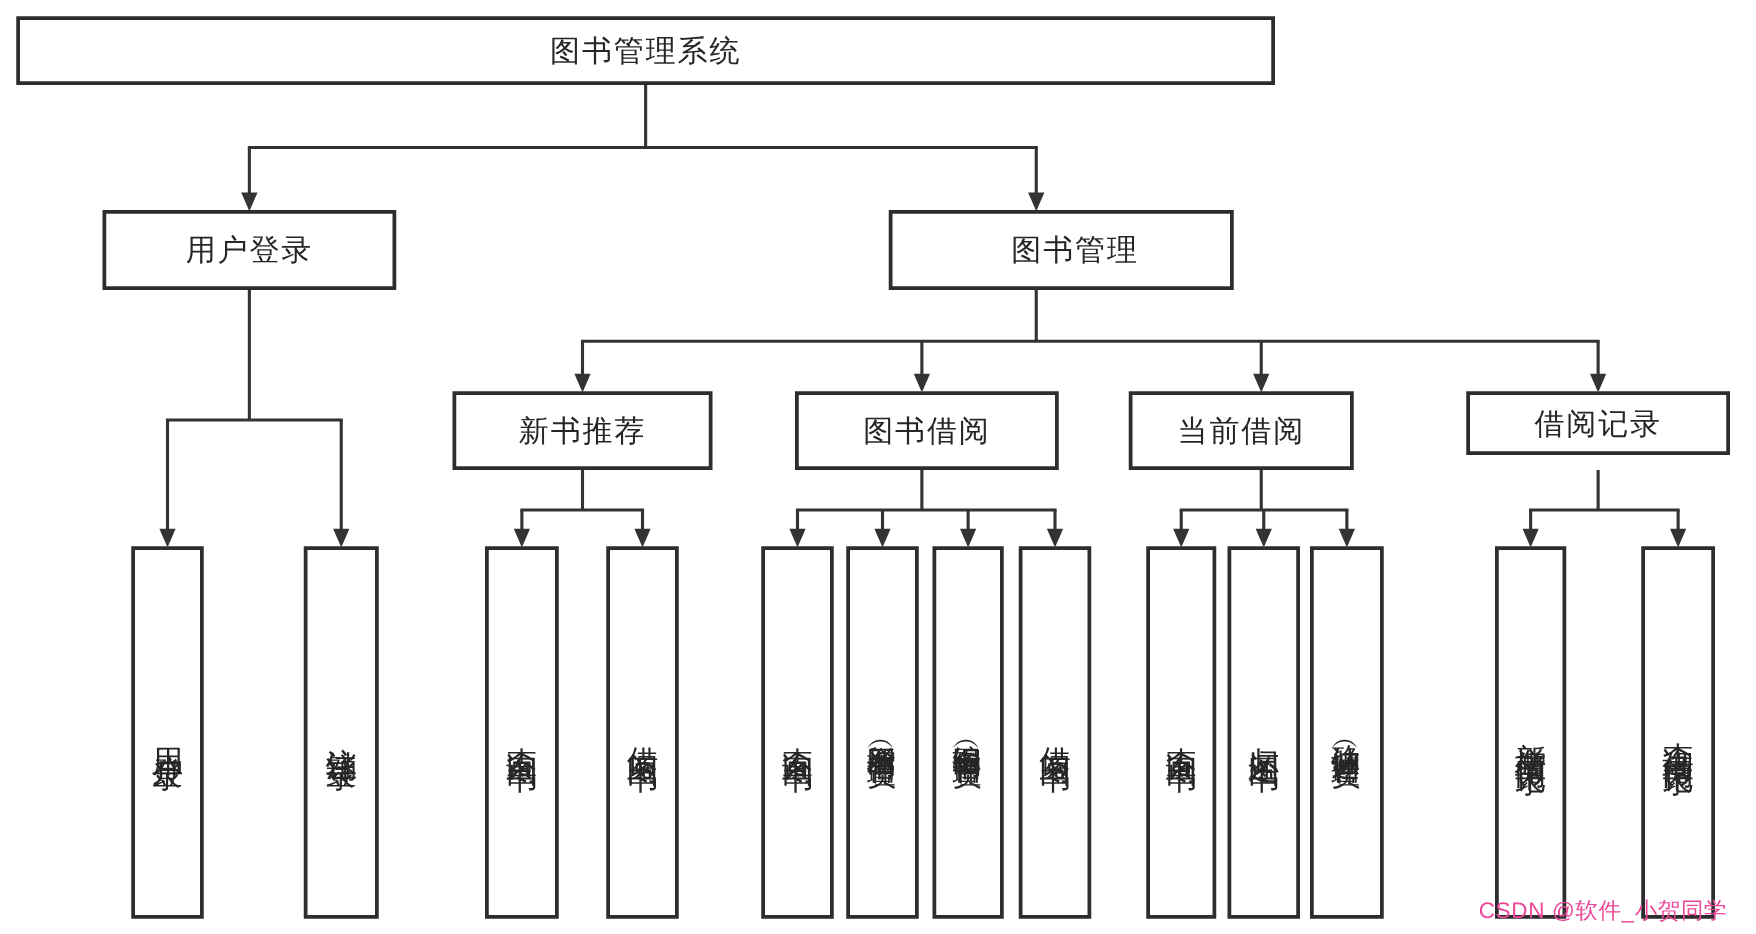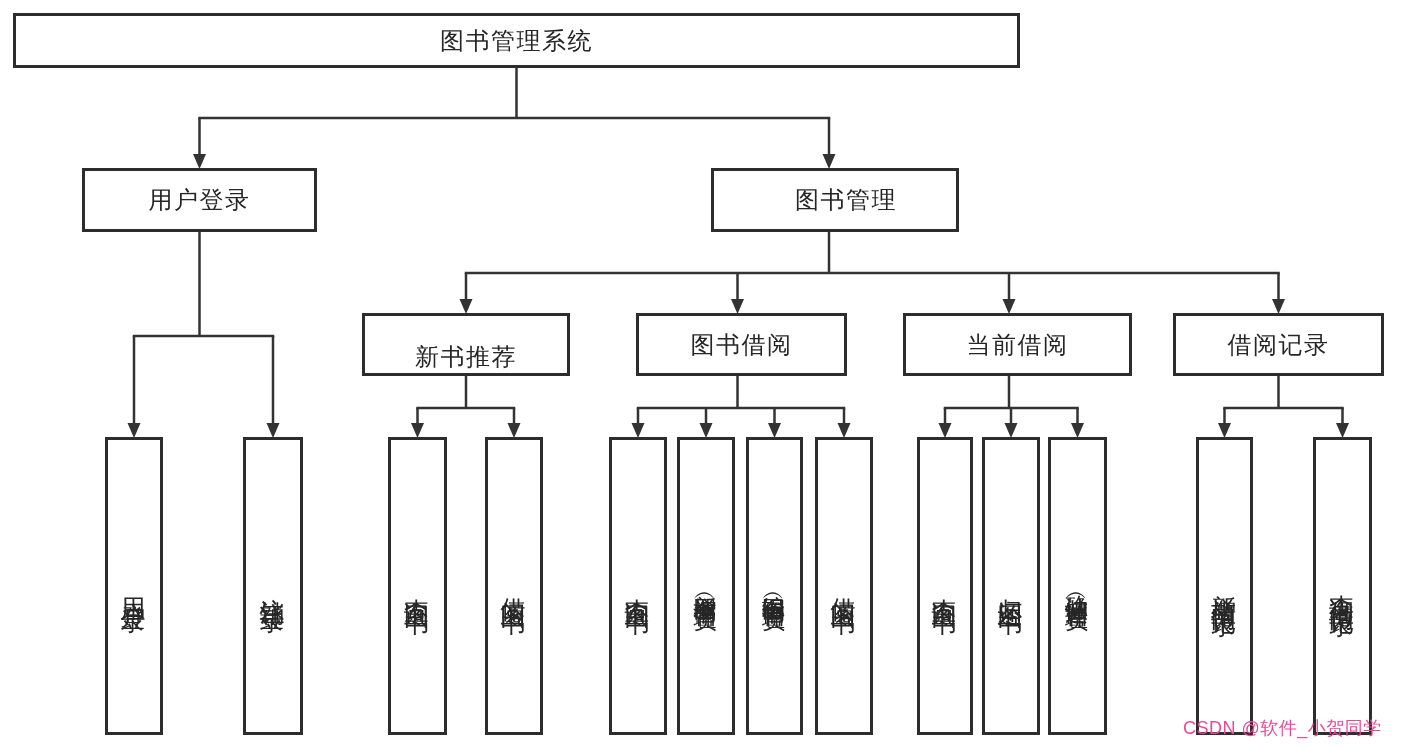--- a/index.html
+++ b/index.html
@@ -112,33 +112,33 @@
       <line x1="1342.5" y1="408" x2="1342.5" y2="425" stroke="#333333" stroke-width="2.5"></line>
       <polygon points="1336,423 1349,423 1342.5,438" fill="#333333"></polygon>
     </svg>
   <div id="nodes">
       <div class="node h-node" style="left: 13px; top: 13px; width: 1007px; height: 55px;">
     <span class="label">图书管理系统</span>
   </div>
       <div class="node h-node" style="left: 82px; top: 168px; width: 235px; height: 64px;">
     <span class="label">用户登录</span>
   </div>
-      <div class="node h-node" style="left: 711px; top: 168px; width: 248px; height: 64px; padding-left: 22px;">
+      <div class="node h-node" style="left: 711px; top: 168px; width: 276px; height: 64px; padding-left: 22px;">
     <span class="label">图书管理</span>
   </div>
-      <div class="node h-node" style="left: 362px; top: 313px; width: 208px; height: 63px; align-items: flex-end;">
+      <div class="node h-node" style="left: 362px; top: 313px; width: 208px; height: 63px;">
     <span class="label">新书推荐</span>
   </div>
       <div class="node h-node" style="left: 636px; top: 313px; width: 211px; height: 63px;">
     <span class="label">图书借阅</span>
   </div>
-      <div class="node h-node" style="left: 903px; top: 313px; width: 229px; height: 63px;">
+      <div class="node h-node" style="left: 903px; top: 313px; width: 180px; height: 63px;">
     <span class="label">当前借阅</span>
   </div>
-      <div class="node h-node" style="left: 1173px; top: 313px; width: 211px; height: 63px;">
+      <div class="node h-node" style="left: 1173px; top: 313px; width: 211px; height: 51px;">
     <span class="label">借阅记录</span>
   </div>
       <div class="node v-node" style="left: 105px; top: 437px; width: 58px; height: 298px;">
     <span class="label">用户登录</span>
   </div>
       <div class="node v-node" style="left: 243px; top: 437px; width: 60px; height: 298px;">
     <span class="label">注销登录</span>
   </div>
       <div class="node v-node" style="left: 388px; top: 437px; width: 59px; height: 298px;">
     <span class="label">查询图书</span>

